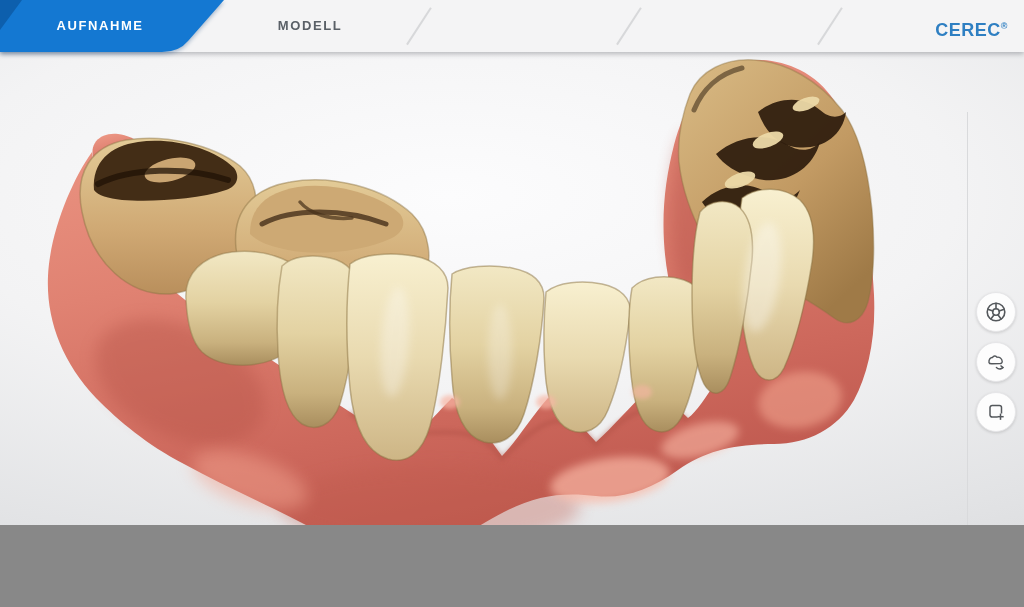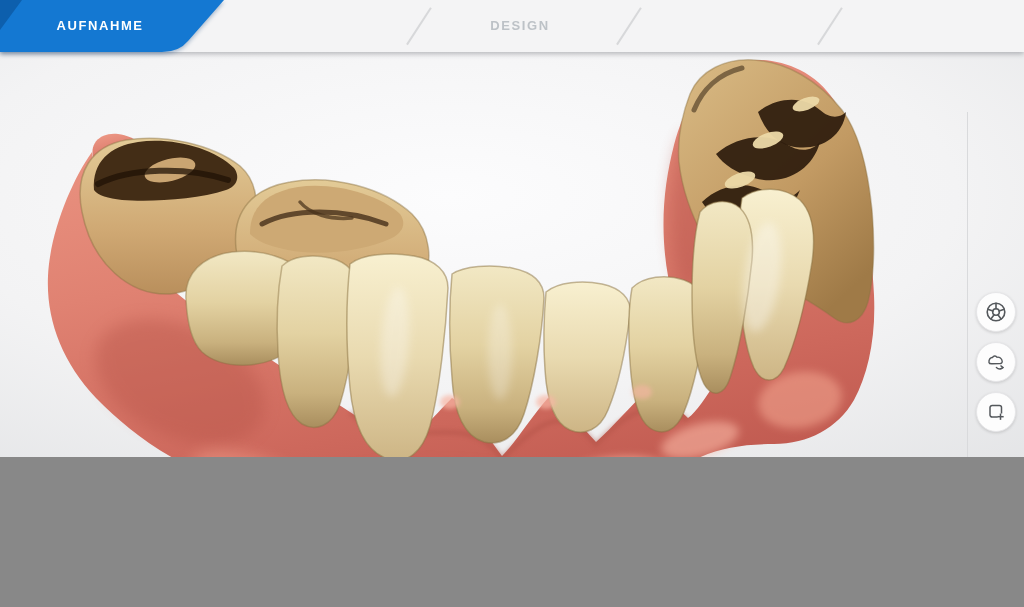--- a/index.html
+++ b/index.html
@@ -1,17 +1,17 @@
 <!DOCTYPE html>
 <html><head>
 <meta charset="utf-8">
 <style>
   html,body{margin:0;padding:0;}
   body{font-family:"Liberation Sans",sans-serif;background:#888;}
-  .app{position:relative;width:1024px;height:457px;overflow:hidden;background:#bef264;}
+  .app{position:relative;width:1024px;height:525px;overflow:hidden;background:#bef264;}
 
   
   .header{position:absolute;left:0;top:0;width:1024px;height:52px;background:#f4f4f5;
           box-shadow:0 2px 5px rgba(60,65,75,.35);z-index:20;}
   .tab-active-wrap{position:absolute;left:0;top:0;width:240px;height:52px;
           filter:drop-shadow(0 2px 2px rgba(10,60,120,.35));}
   .tab-active{position:absolute;left:0;top:0;width:240px;height:52px;background:#1478d2;
           clip-path:path("M0 0 L224 0 L188 41 Q179 52 162 52 L0 52 Z");}
   .tab-active-accent{position:absolute;left:0;top:0;width:30px;height:34px;background:#0d5fad;
           clip-path:polygon(0 0,22px 0,0 30px);}
@@ -44,24 +44,25 @@
 <body>
 
 <div class="app">
 
   <div class="header">
     <div class="tab-active-wrap">
       <div class="tab-active"></div>
       <div class="tab-active-accent"></div>
       <div class="tab-label active">AUFNAHME</div>
     </div>
+    <div class="tab-label enabled">MODELL</div>
     <div class="tab-divider" style="left:418px"></div>
-    <div class="tab-label dis1">DESIGN</div>
     <div class="tab-divider" style="left:628px"></div>
     <div class="tab-divider" style="left:829px"></div>
+    <div class="logo"><span>CEREC</span><sup>®</sup></div>
   </div>
 
   <div class="viewport">
     <svg class="model-svg" viewBox="0 0 1024 555" xmlns="http://www.w3.org/2000/svg">
       <defs>
         <linearGradient id="gumG" x1="0" y1="0" x2="0.35" y2="1">
           <stop offset="0" stop-color="#ef9b88"></stop>
             <stop offset="0.45" stop-color="#e08272"></stop>
           <stop offset="0.8" stop-color="#cd685c"></stop>
             <stop offset="1" stop-color="#c05a50"></stop>

